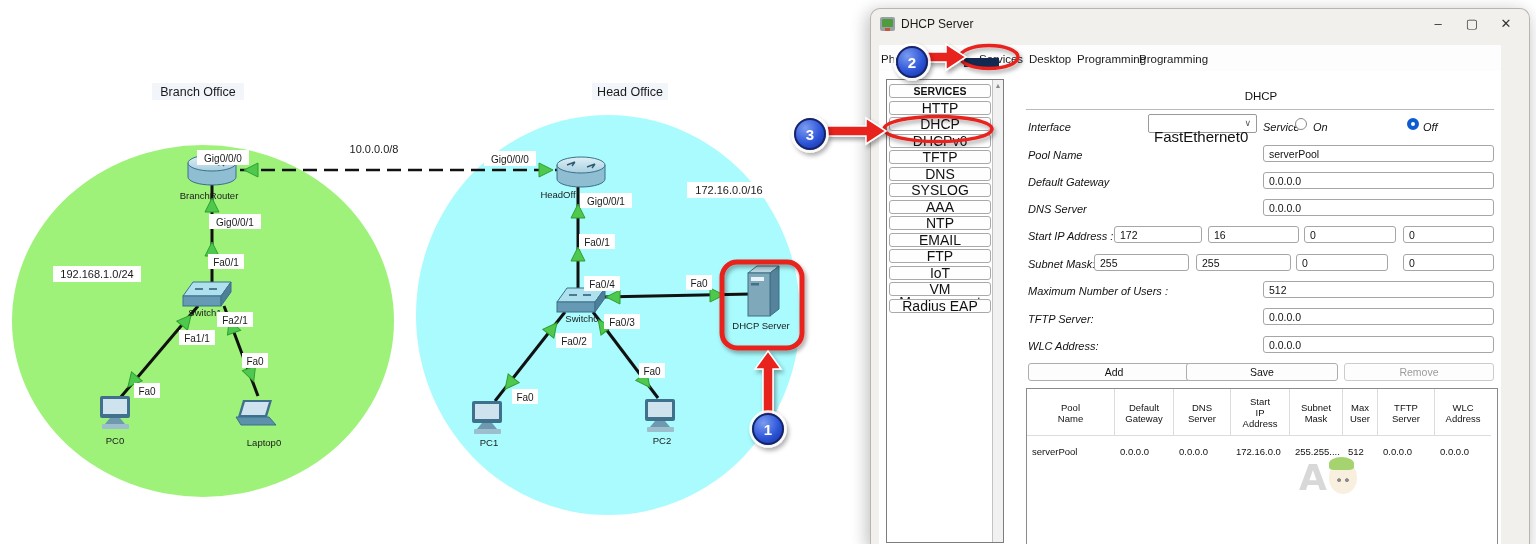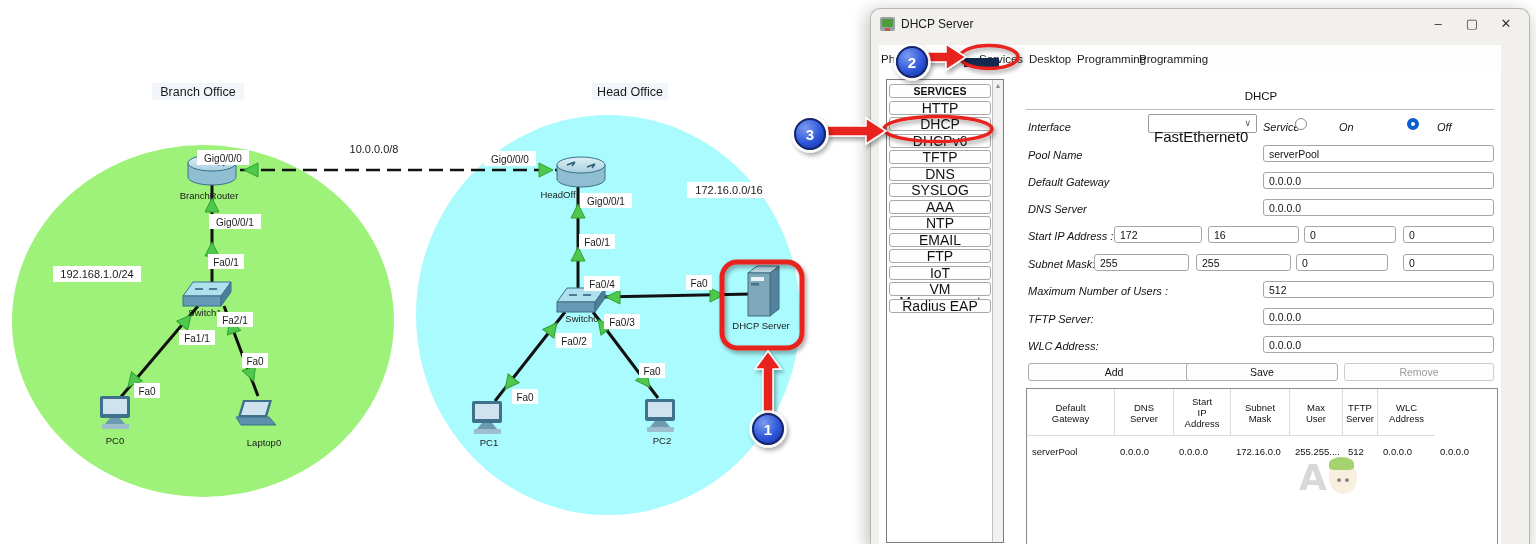--- a/index.html
+++ b/index.html
@@ -307,23 +307,23 @@
   <div class="panel-title">DHCP</div>
   <div class="sep"></div>
 
   <div class="flabel" style="left:157px; top:112px">Interface</div>
   <div class="dropdown">
     <span class="val">FastEthernet0</span>
     <span class="chev">∨</span>
   </div>
   <div class="flabel" style="left:392px; top:112px">Service</div>
   <div class="radio off-state" style="left:424px; top:109px"></div>
-  <div class="flabel" style="left:468px; top:112px">On</div>
+  <div class="flabel" style="left:442px; top:112px">On</div>
   <div class="radio on-state" style="left:536px; top:109px"></div>
-  <div class="flabel" style="left:566px; top:112px">Off</div>
+  <div class="flabel" style="left:552px; top:112px">Off</div>
 
   <div class="flabel" style="left:157px; top:140px">Pool Name</div>
   <input class="finput" style="left: 392px; top: 136px; width: 231px;" value="serverPool">
 
   <div class="flabel" style="left:157px; top:167px">Default Gateway</div>
   <input class="finput" style="left: 392px; top: 163px; width: 231px;" value="0.0.0.0">
 
   <div class="flabel" style="left:157px; top:194px">DNS Server</div>
   <input class="finput" style="left: 392px; top: 190px; width: 231px;" value="0.0.0.0">
 
@@ -347,20 +347,22 @@
 
   <div class="flabel" style="left:157px; top:331px">WLC Address:</div>
   <input class="finput" style="left: 392px; top: 327px; width: 231px;" value="0.0.0.0">
 
   <div class="pbtn" style="left:157px; top:354px; width:172px">Add</div>
   <div class="pbtn" style="left:315px; top:354px; width:152px">Save</div>
   <div class="pbtn disabled" style="left:473px; top:354px; width:150px">Remove</div>
 
   <div class="pool-table">
     <div class="pt-grid">
+      <div class="pt-h">Pool
+Name</div>
       <div class="pt-h">Default
 Gateway</div>
       <div class="pt-h">DNS
 Server</div>
       <div class="pt-h">Start
 IP
 Address</div>
       <div class="pt-h">Subnet
 Mask</div>
       <div class="pt-h">Max

